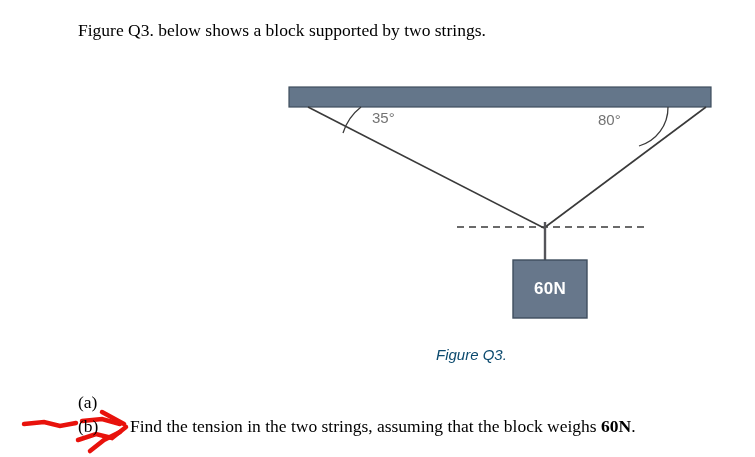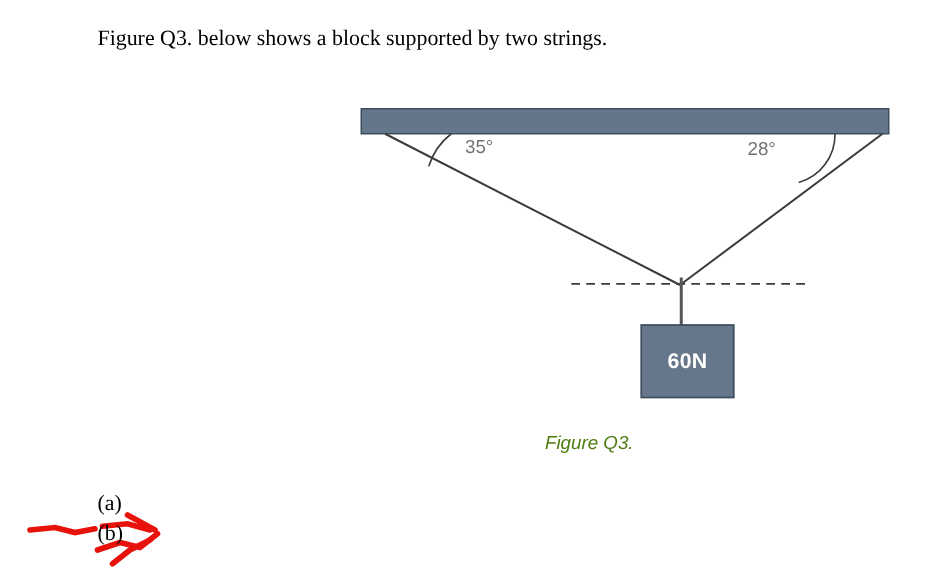--- a/index.html
+++ b/index.html
@@ -63,21 +63,21 @@
   }
   #angle-left-label { left: 356px; top: 109px; }
   #angle-right-label { left: 582px; top: 111px; }
   .fig-caption {
     position: absolute;
     left: 420px;
     top: 346px;
     font-family: "Liberation Sans", sans-serif;
     font-style: italic;
     font-size: 15px;
-    color: #4d7c0f;
+    color: #0c4a6e;
     white-space: nowrap;
   }
   .q-row {
     position: absolute;
     font-family: "Liberation Serif", serif;
     font-size: 17.5px;
     line-height: 22px;
     white-space: nowrap;
     color: #000;
   }
@@ -124,21 +124,22 @@
       <path d="M 62 440 L 80 434 L 96 438 L 110 427" fill="none" stroke="#e8120c" stroke-width="4.5" stroke-linecap="round"></path>
       <path d="M 74 451 L 88 440 L 104 432" fill="none" stroke="#e8120c" stroke-width="4.5" stroke-linecap="round"></path>
       <path d="M 86 412 L 108 424" fill="none" stroke="#e8120c" stroke-width="4.5" stroke-linecap="round"></path>
     </g>
   </svg>
 
   <div class="block-label">60N</div>
 
   <div class="angle-label" id="angle-left-label">35°</div>
 
-  <div class="angle-label" id="angle-right-label">28°</div>
+  <div class="angle-label" id="angle-right-label">80°</div>
 
   <div class="fig-caption">Figure Q3.</div>
 
   <div class="q-row q-marker" id="q-a-marker">(a)</div>
 
   <div class="q-row q-marker" id="q-b-marker">(b)</div>
+  <div class="q-row q-text" id="q-b-text"><span>Find the tension in the two strings, assuming that the block weighs </span><span class="bold-inline">60N</span><span>.</span></div>
 
 </div>
 
 </body></html>

